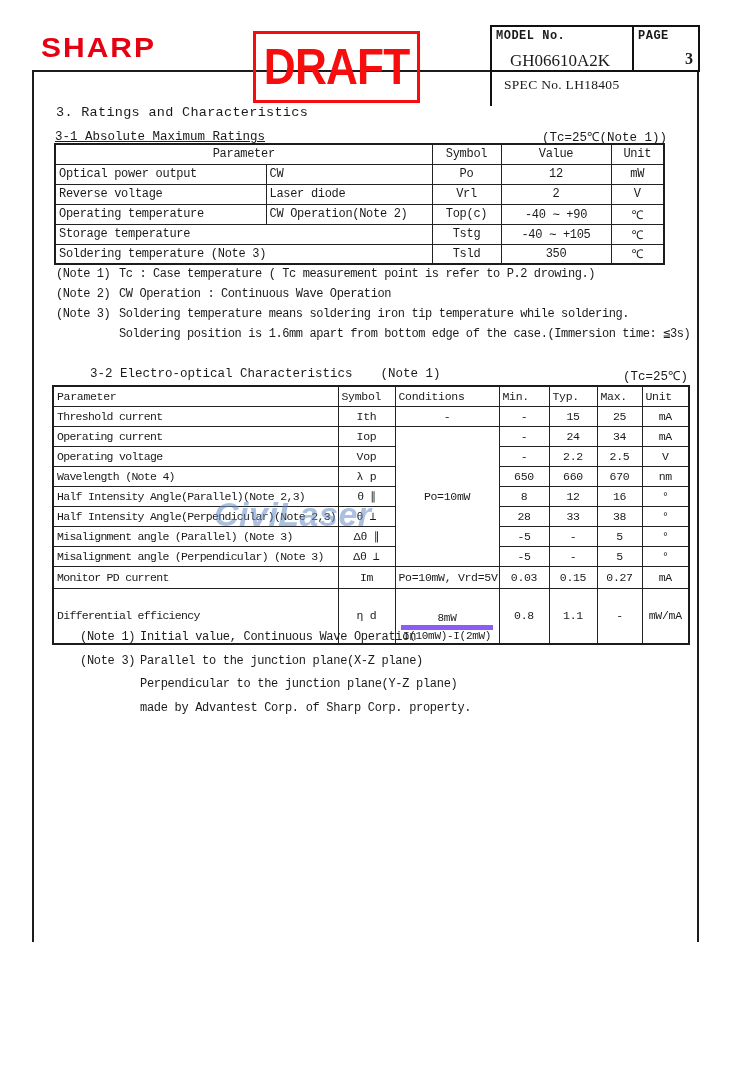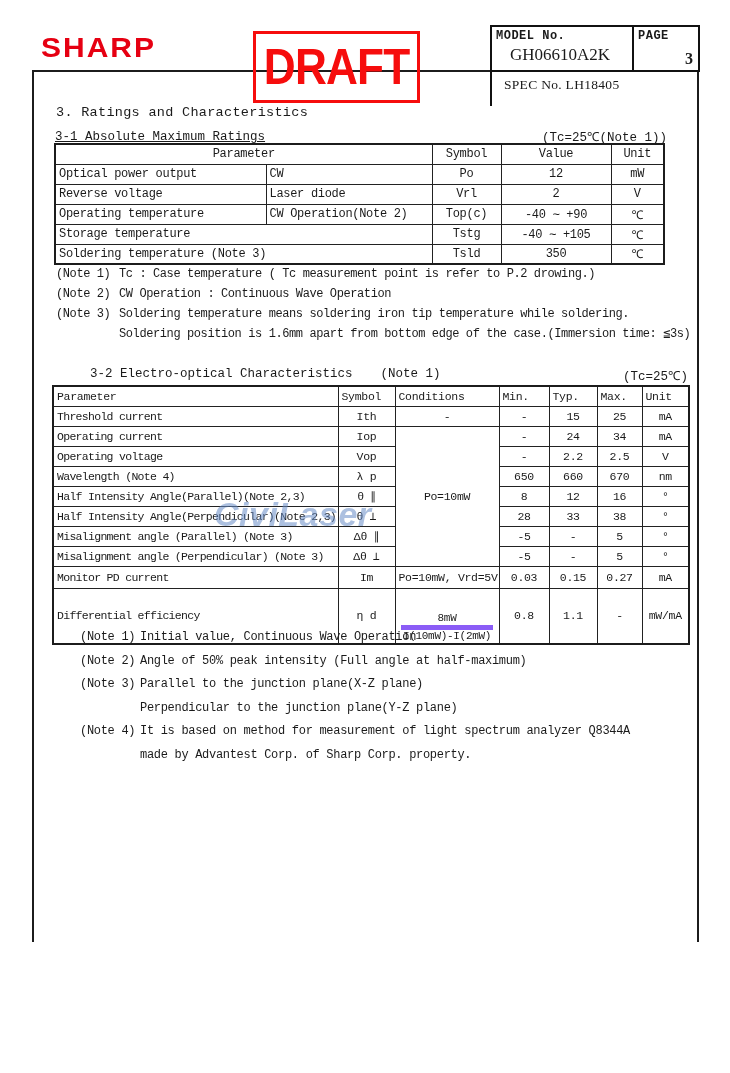--- a/index.html
+++ b/index.html
@@ -15,21 +15,21 @@
   .draft-stamp{position:absolute;left:253px;top:31px;width:167px;height:72px;border:3px solid #f60d0d;
                box-sizing:border-box;display:flex;align-items:center;justify-content:center;z-index:6;}
   .draft-stamp span{font-family:"Liberation Sans",sans-serif;font-weight:bold;font-size:52px;
                color:#f60d0d;transform:scale(0.85,0.95);letter-spacing:-1px;white-space:nowrap;}
   
   .title-block{position:absolute;left:490px;top:25px;width:210px;height:47px;border:2px solid #111;
                box-sizing:border-box;display:flex;background:#fff;z-index:3;justify-content:space-between;}
   .tb-left{width:142px;border-right:2px solid #111;box-sizing:border-box;padding:2px 0 0 4px;}
   .tb-right{flex:1;padding:2px 0 0 4px;position:relative;}
   .tb-label{font-size:12px;font-weight:bold;letter-spacing:0.5px;}
-  .tb-value{font-family:"Liberation Serif",serif;font-size:17px;margin-top:2px;padding-left:14px;white-space:nowrap;}
+  .tb-value{font-family:"Liberation Serif",serif;font-size:17px;margin-top:8px;padding-left:14px;white-space:nowrap;}
   .page-num{position:absolute;right:5px;bottom:2px;font-family:"Liberation Serif",serif;
             font-size:16px;font-weight:bold;}
   .spec-no{position:absolute;left:504px;top:77px;font-family:"Liberation Serif",serif;
            font-size:13.5px;letter-spacing:0.3px;}
   .spec-vline{position:absolute;left:490px;top:72px;width:2px;height:34px;background:#111;}
   
   .section-title{position:absolute;left:56px;top:105px;font-size:13.5px;letter-spacing:0.3px;}
   .sub-title-1{position:absolute;left:55px;top:130px;font-size:12.5px;text-decoration:underline;}
   .cond-1{position:absolute;right:63px;top:128px;font-size:12.5px;}
   .sub-title-2{position:absolute;left:55px;top:367px;font-size:12.5px;margin-left:35px;}
@@ -259,22 +259,20 @@
       <td class="ctr">0.8</td>
       <td class="ctr">1.1</td>
       <td class="ctr">-</td>
       <td class="ctr">mW/mA</td>
     </tr>
   </tbody>
     </table>
 
   <div class="notes-2">
     <div><span class="nlab">(Note 1)</span><span>Initial value, Continuous Wave Operation</span></div>
-    <div><span class="nlab">(Note 2)</span><span>Angle of 50% peak intensity (Full angle at half-maximum)</span></div>
     <div><span class="nlab">(Note 3)</span><span>Parallel to the junction plane(X-Z plane)</span></div>
     <div><span class="nlab"></span><span>Perpendicular to the junction plane(Y-Z plane)</span></div>
-    <div><span class="nlab">(Note 4)</span><span>It is based on method for measurement of light spectrum analyzer Q8344A</span></div>
     <div><span class="nlab"></span><span>made by Advantest Corp. of Sharp Corp. property.</span></div>
   </div>
 
   <div class="watermark">CiviLaser</div>
 
 </div>
 
 </body></html>

